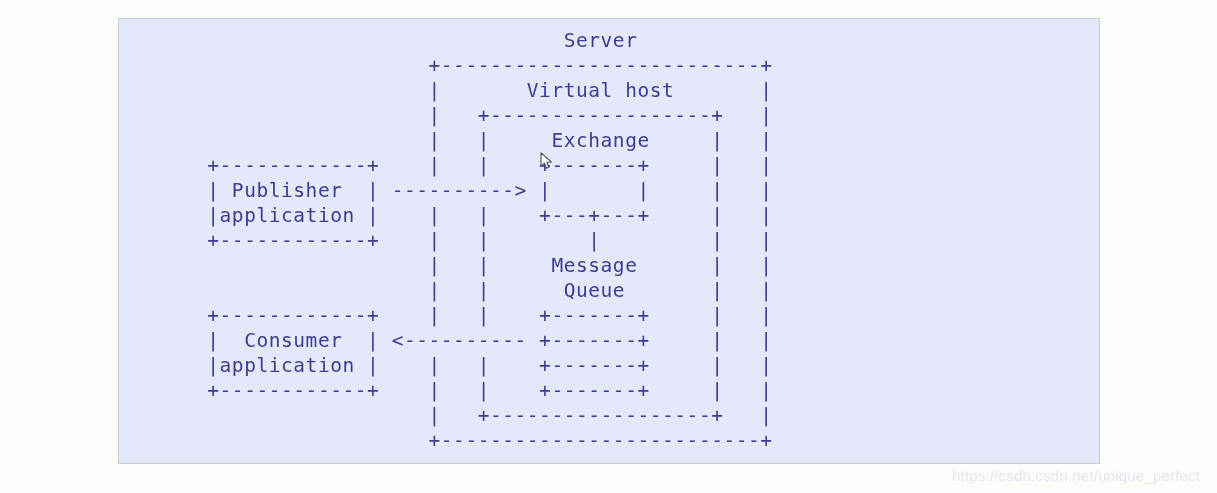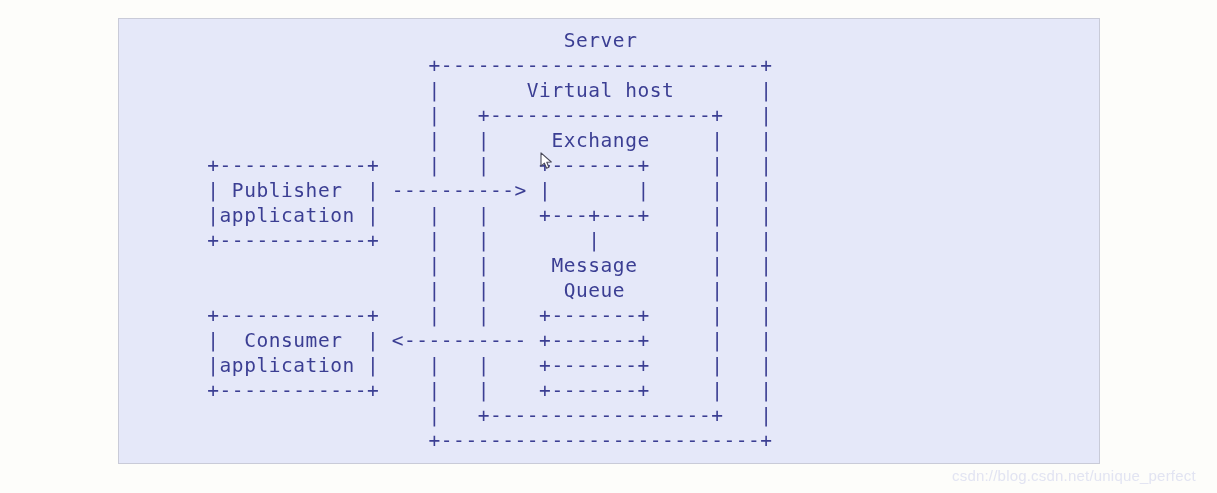--- a/index.html
+++ b/index.html
@@ -100,15 +100,15 @@
                    +--------------------------+</pre>
 
     <span class="mouse-cursor">
       <svg width="14" height="18" viewBox="0 0 14 18" xmlns="http://www.w3.org/2000/svg">
         <path d="M1 0.8 L1 14.2 L4.4 11.1 L6.6 16.3 L8.9 15.3 L6.8 10.3 L11.3 10.0 Z" fill="#ffffff" stroke="#4a4a5a" stroke-width="1.1" stroke-linejoin="round"></path>
       </svg>
     </span>
 
   </div>
 
-  <div class="watermark">csdn://blog.csdn.net/unique_perfect</div>
+  <div class="watermark">https://csdn.csdn.net/unique_perfect</div>
 
 </div>
 
 </body></html>

